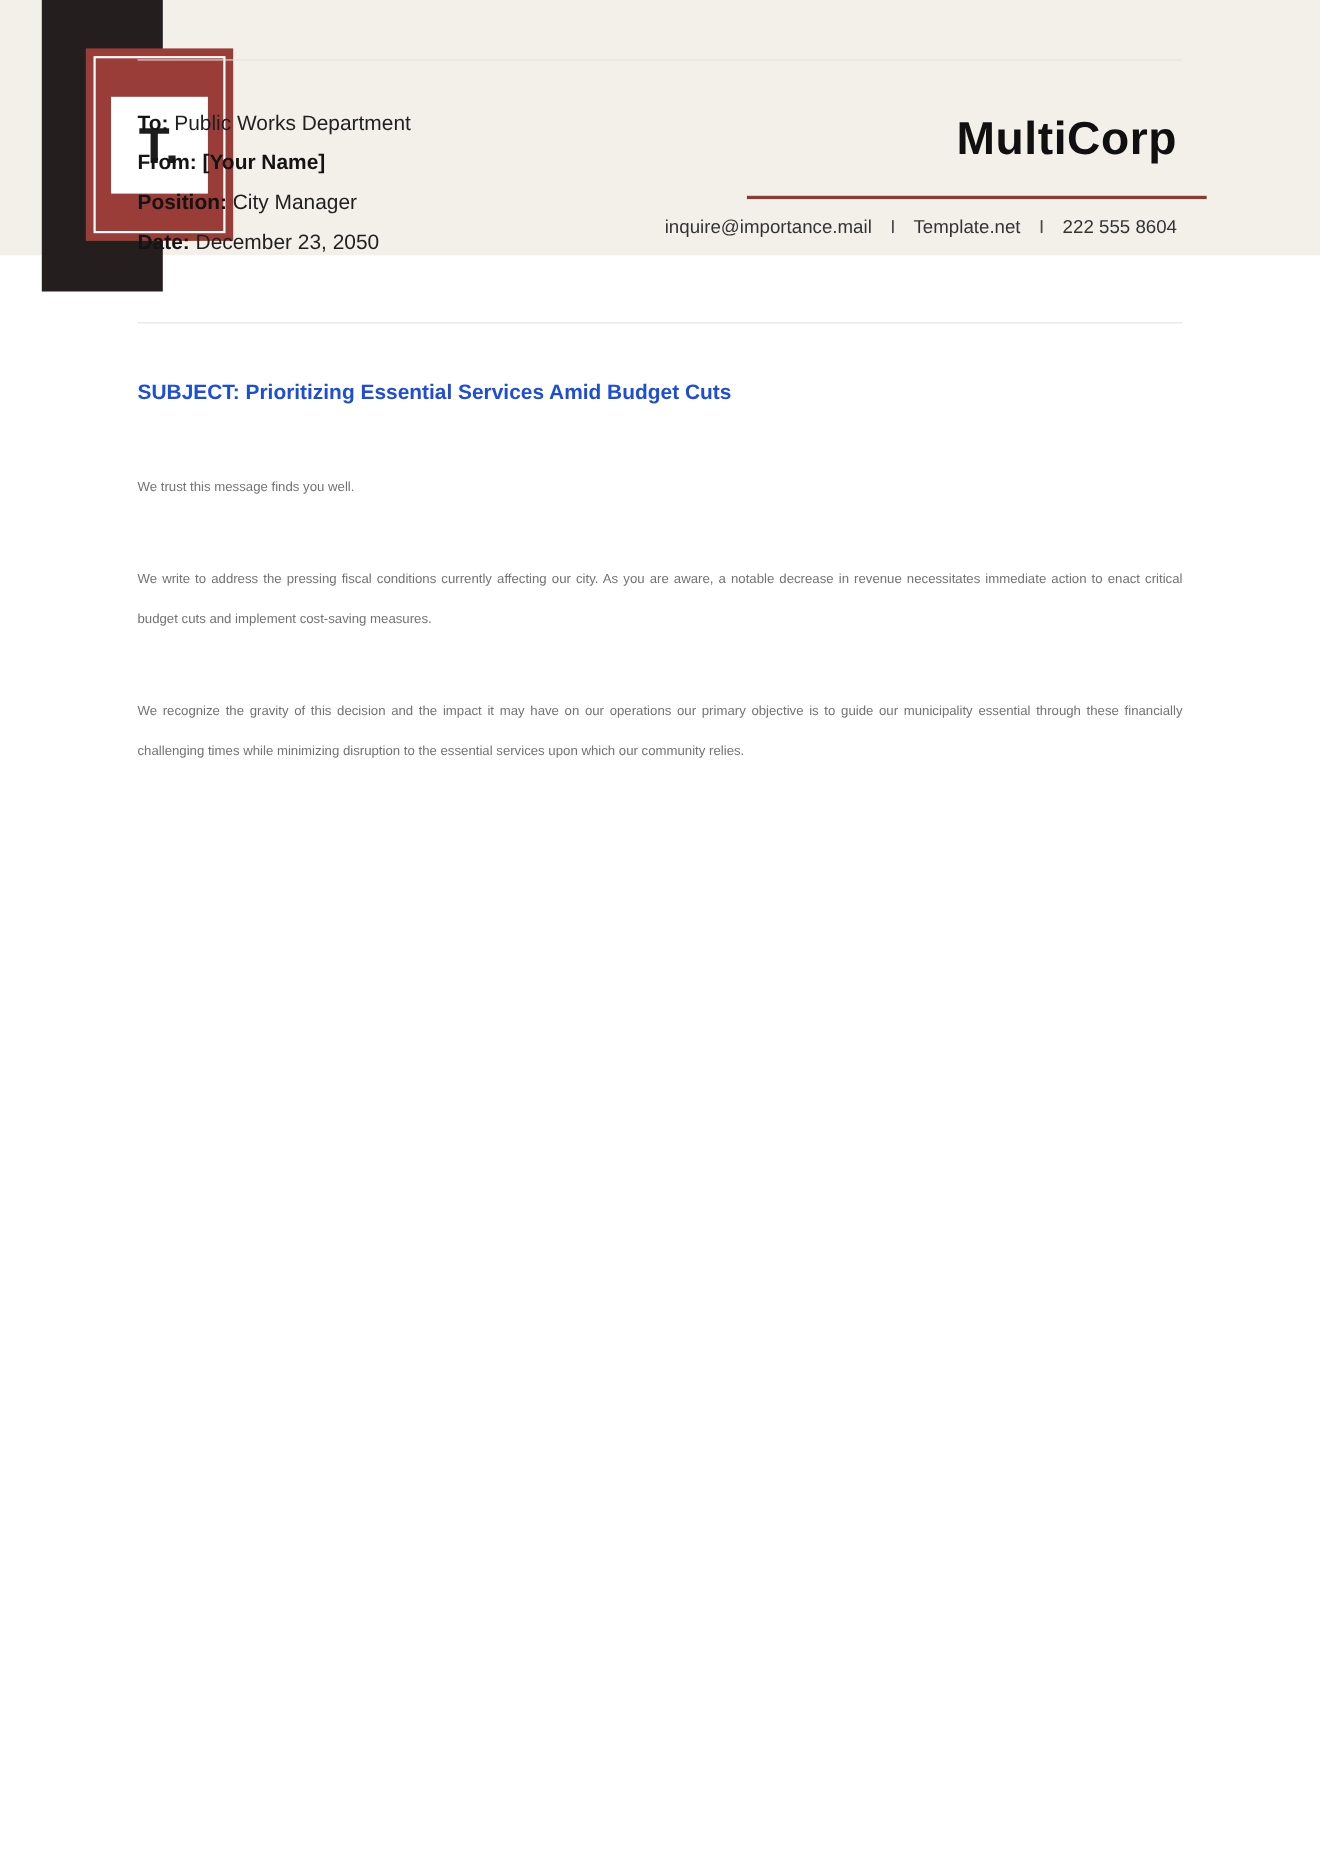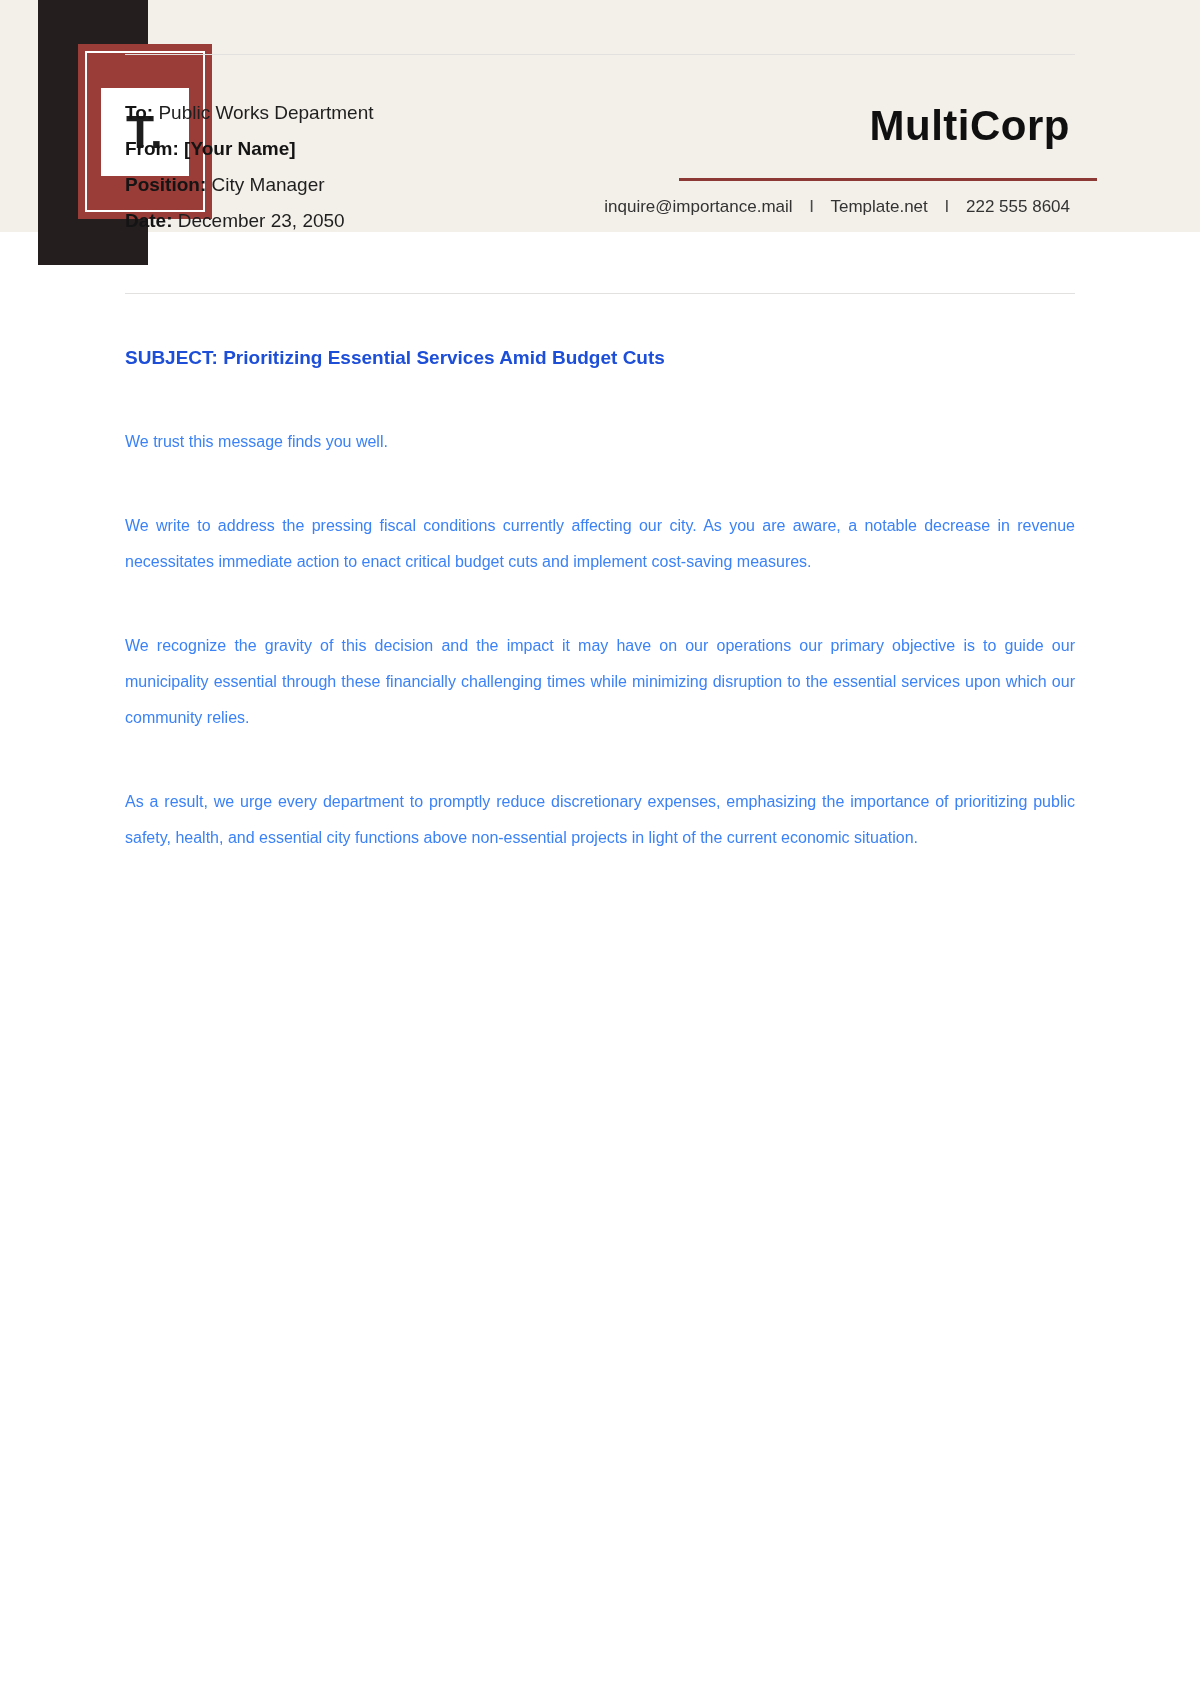--- a/index.html
+++ b/index.html
@@ -121,24 +121,24 @@
   .lbl { font-weight: 700; color: #141414; }
   .subject {
     padding-top: 46px;
     font-size: 19px;
     line-height: 36px;
     font-weight: 700;
     color: #1d4ed8;
   }
   .para {
     margin-top: 48px;
-    font-size: 16px;
+    font-size: 12px;
     line-height: 36px;
     text-align: justify;
-    color: #3b82f6;
+    color: #737373;
   }
   .para.short { text-align: left; }
 </style>
 </head>
 <body>
 
 <div class="page">
 
   <div class="top-band"></div>
   <div class="dark-block"></div>
@@ -185,16 +185,15 @@
       </p>
     </div>
 
     <hr class="divider">
 
     <p class="subject">SUBJECT: Prioritizing Essential Services Amid Budget Cuts</p>
 
     <p class="para short">We trust this message finds you well.</p>
     <p class="para">We write to address the pressing fiscal conditions currently affecting our city. As you are aware, a notable decrease in revenue necessitates immediate action to enact critical budget cuts and implement cost-saving measures.</p>
     <p class="para">We recognize the gravity of this decision and the impact it may have on our operations our primary objective is to guide our municipality essential through these financially challenging times while minimizing disruption to the essential services upon which our community relies.</p>
-    <p class="para">As a result, we urge every department to promptly reduce discretionary expenses, emphasizing the importance of prioritizing public safety, health, and essential city functions above non-essential projects in light of the current economic situation.</p>
 
   </div>
 </div>
 
 </body></html>

